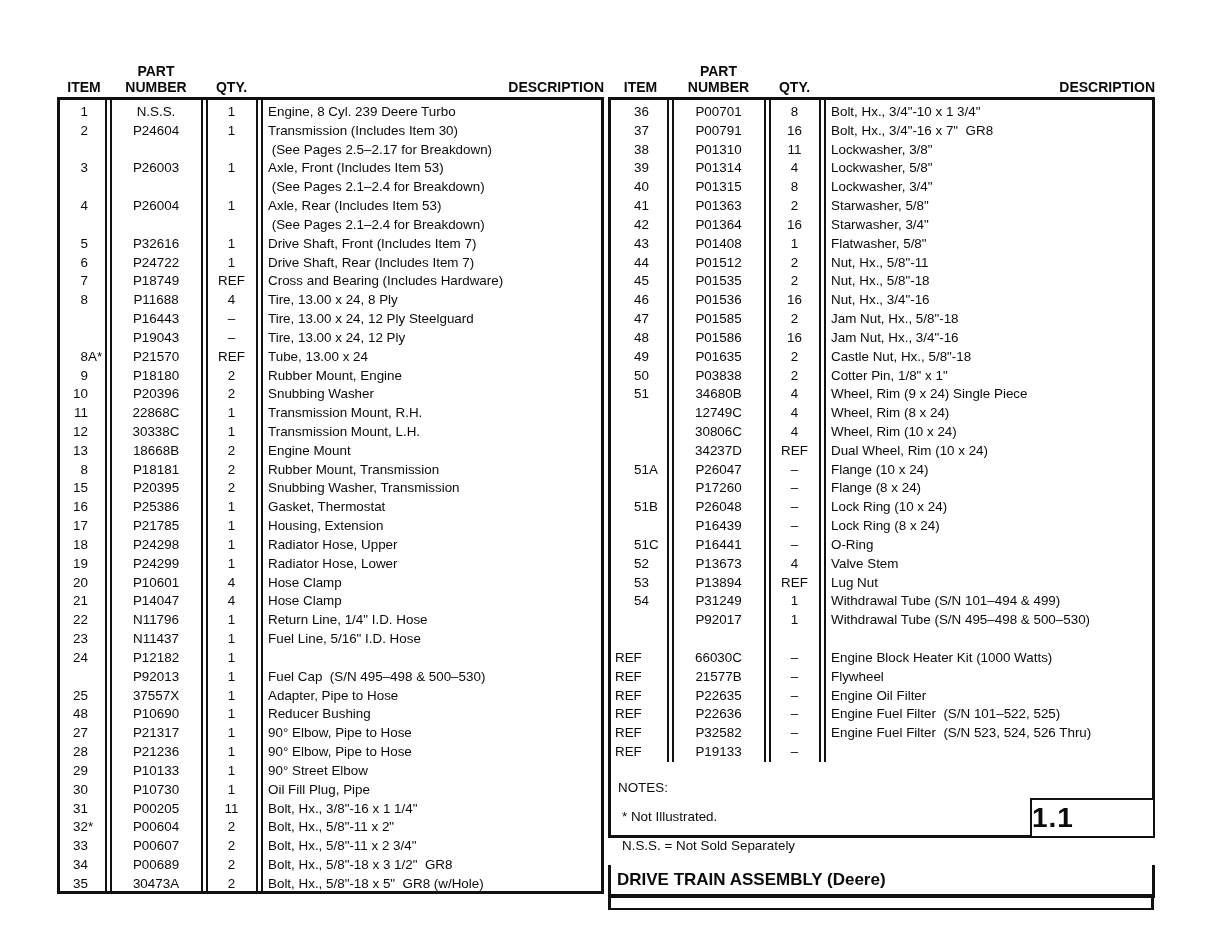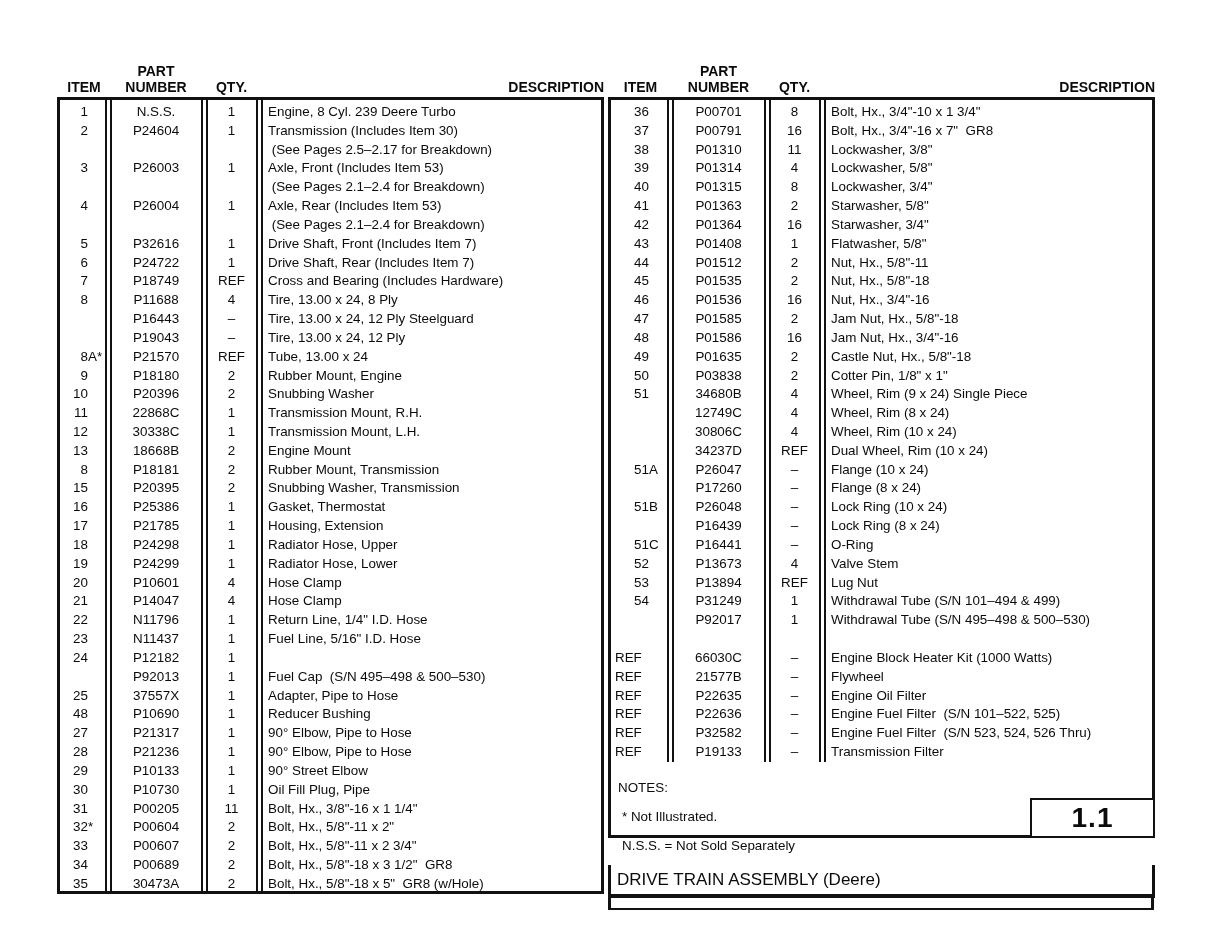--- a/index.html
+++ b/index.html
@@ -37,31 +37,31 @@
   .cell.part{text-align:center;}
   .cell.qty{text-align:center;}
   .cell.desc{padding-left:9px;}
 
   
   .notes{position:absolute;left:7px;top:668px;font-size:13.4px;line-height:19px;}
   .notes .nline{padding-left:4px;white-space:pre;margin-top:10px;}
   .notes .nhead{padding-left:0;}
   .code-box{position:absolute;left:419px;top:698px;width:125px;height:40px;
             border:2.5px solid #111;box-sizing:border-box;background:#fff;
-            display:flex;align-items:center;justify-content:center;
+            display:flex;align-items:center;
             font-weight:bold;font-size:28px;letter-spacing:1px;}
 
   
   .band1{position:absolute;left:608px;top:838px;width:546px;height:27px;box-sizing:border-box;
          border-left:3px solid #111;border-right:3px solid #111;border-bottom:2px solid #111;
          display:flex;align-items:flex-start;justify-content:space-between;
          font-size:13.4px;padding:0 7px 0 5px;background:#fff;margin-top:45px;}
   .band2{position:absolute;left:608px;top:865px;width:547px;height:33px;box-sizing:border-box;
          border-left:3px solid #111;border-right:3px solid #111;border-bottom:4px solid #111;
-         display:flex;align-items:center;font-weight:normal;font-size:17px;
+         display:flex;align-items:center;font-weight:bold;font-size:17px;
          padding-left:6px;background:#fff;}
 </style>
 </head>
 <body>
 
 <div class="page">
 
   <div class="hdr hdr-left">
     <div class="hcell">ITEM</div>
     <div class="hcell two">
@@ -547,21 +547,20 @@
         <div class="row">
           <div class="cell item"><span class="iref">REF</span></div>
           <div class="cell part">P32582</div>
           <div class="cell qty">–</div>
           <div class="cell desc">Engine Fuel Filter  (S/N 523, 524, 526 Thru)</div>
         </div>
         <div class="row">
           <div class="cell item"><span class="iref">REF</span></div>
           <div class="cell part">P19133</div>
           <div class="cell qty">–</div>
-          <div class="cell desc">Transmission Filter</div>
         </div>
       </div>
 
     <div class="notes">
       <div class="nline nhead">NOTES:</div>
       <div class="nline">* Not Illustrated.</div>
       <div class="nline">N.S.S. = Not Sold Separately</div>
     </div>
 
     <div class="code-box">

